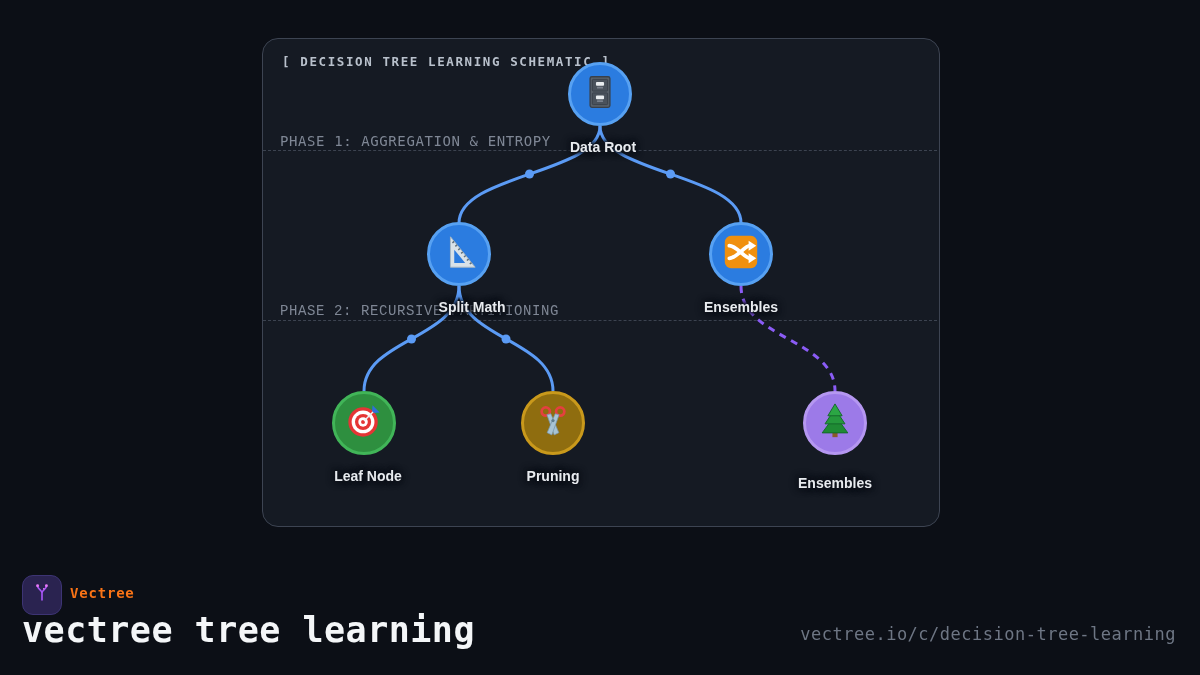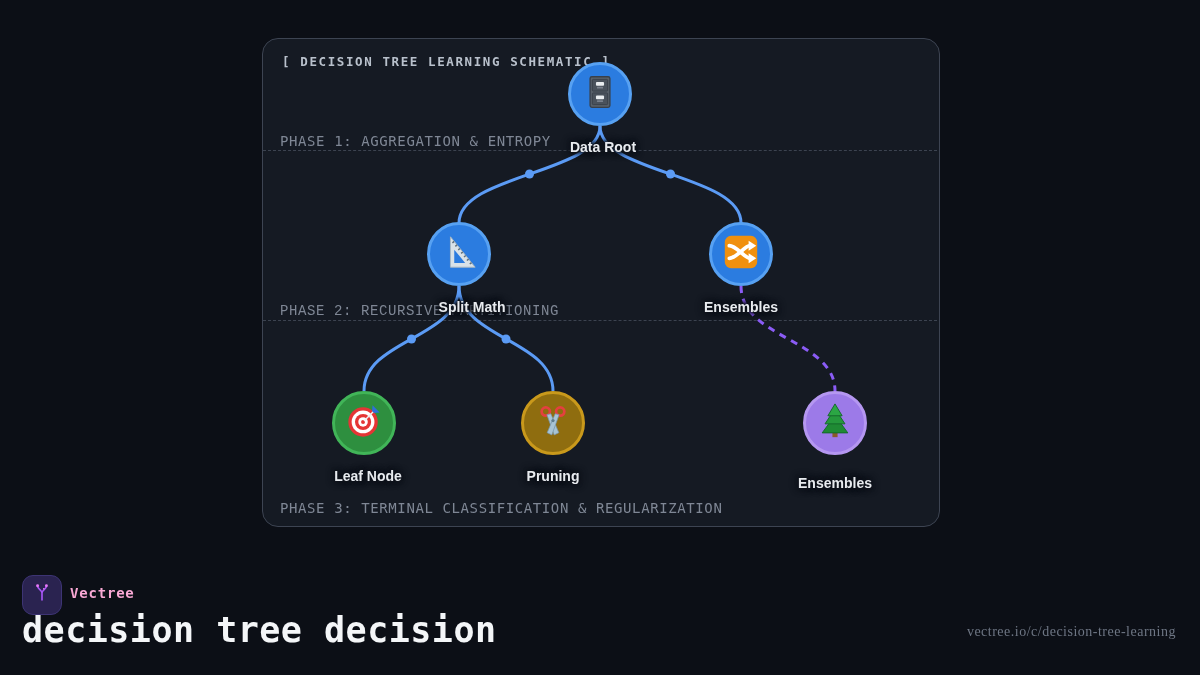--- a/index.html
+++ b/index.html
@@ -34,39 +34,38 @@
          font-size:14px;color:#e8ebef;
          text-shadow:0 0 4px #10141c,0 0 6px #10141c,0 0 8px #10141c,
                      1px 1px 3px #10141c,-1px -1px 3px #10141c;}
   .l-root{left:600px;top:139px;padding-left:6px;} .l-split{left:459px;top:299px;margin-left:13px;} .l-branch{left:741px;top:299px;}
   .l-leaf{left:368px;top:468px;} .l-prune{left:553px;top:468px;text-align:center;} .l-ens{left:835px;top:475px;text-align:right;}
 
   
   .logo{position:absolute;left:22px;top:575px;width:38px;height:38px;border-radius:11px;
         background:#2a2350;border:1px solid #3d3474;display:flex;align-items:center;justify-content:center;}
   .brand{position:absolute;left:70px;top:585px;font-size:14px;font-weight:bold;
-        letter-spacing:0.8px;color:#f9a8d4;}
+        letter-spacing:0.8px;color:#f97316;}
   .big-title{position:absolute;left:22px;top:610px;margin:0;font-size:35px;font-weight:bold;
         letter-spacing:0.5px;color:#f4f6f8;}
-  .url{position:absolute;right:24px;top:624px;font-size:14px;letter-spacing:0.5px;color:#6e7684;font-family:Liberation Serif, serif;}
+  .url{position:absolute;right:24px;top:624px;font-size:17px;letter-spacing:0.5px;color:#6e7684;}
 </style>
 </head>
 <body>
 
 <div class="stage">
 
   <section class="panel"></section>
 
   <div class="divider d1"></div>
   <div class="divider d2"></div>
 
   <h1 class="panel-title">[ DECISION TREE LEARNING SCHEMATIC ]</h1>
   <div class="phase p1">PHASE 1: AGGREGATION &amp; ENTROPY</div>
   <div class="phase p2">PHASE 2: RECURSIVE PARTITIONING</div>
-  <div class="phase p3">PHASE 3: TERMINAL CLASSIFICATION &amp; REGULARIZATION</div>
 
   <svg class="edges" width="1200" height="675" viewBox="0 0 1200 675">
     <path d="M600,126 C600,174 459,174 459,223" stroke="#5b9bf5" stroke-width="3" fill="none"></path>
     <path d="M600,126 C600,174 741,174 741,223" stroke="#5b9bf5" stroke-width="3" fill="none"></path>
     <path d="M459,286 C459,339 364,339 364,391" stroke="#5b9bf5" stroke-width="3" fill="none"></path>
     <path d="M459,286 C459,339 553,339 553,391" stroke="#5b9bf5" stroke-width="3" fill="none"></path>
     <path d="M741,286 C741,339 835,339 835,391" stroke="#8b5cf6" stroke-width="3" fill="none" stroke-dasharray="7 6"></path>
     <circle cx="529.5" cy="174" r="4.5" fill="#5b9bf5"></circle>
     <circle cx="670.5" cy="174" r="4.5" fill="#5b9bf5"></circle>
     <circle cx="411.5" cy="339" r="4.5" fill="#5b9bf5"></circle>
@@ -157,16 +156,16 @@
     <span>
       <svg viewBox="0 0 38 38" width="24" height="24">
         <path d="M19,30 L19,19 M19,19 C19,14.5 13.5,14 12,8.5 M19,19 C19,14.5 24.5,14 26,8.5" stroke="#a855f7" stroke-width="2.6" fill="none" stroke-linecap="round"></path>
         <circle cx="12" cy="7.5" r="2.3" fill="#e879f9"></circle>
         <circle cx="26" cy="7.5" r="2.3" fill="#e879f9"></circle>
         <circle cx="21.8" cy="12.2" r="1.3" fill="#e879f9"></circle>
       </svg>
     </span>
   </div>
   <span class="brand">Vectree</span>
-  <h2 class="big-title">decision tree decision</h2>
+  <h2 class="big-title">vectree tree learning</h2>
   <div class="url">vectree.io/c/decision-tree-learning</div>
 
 </div>
 
 </body></html>

